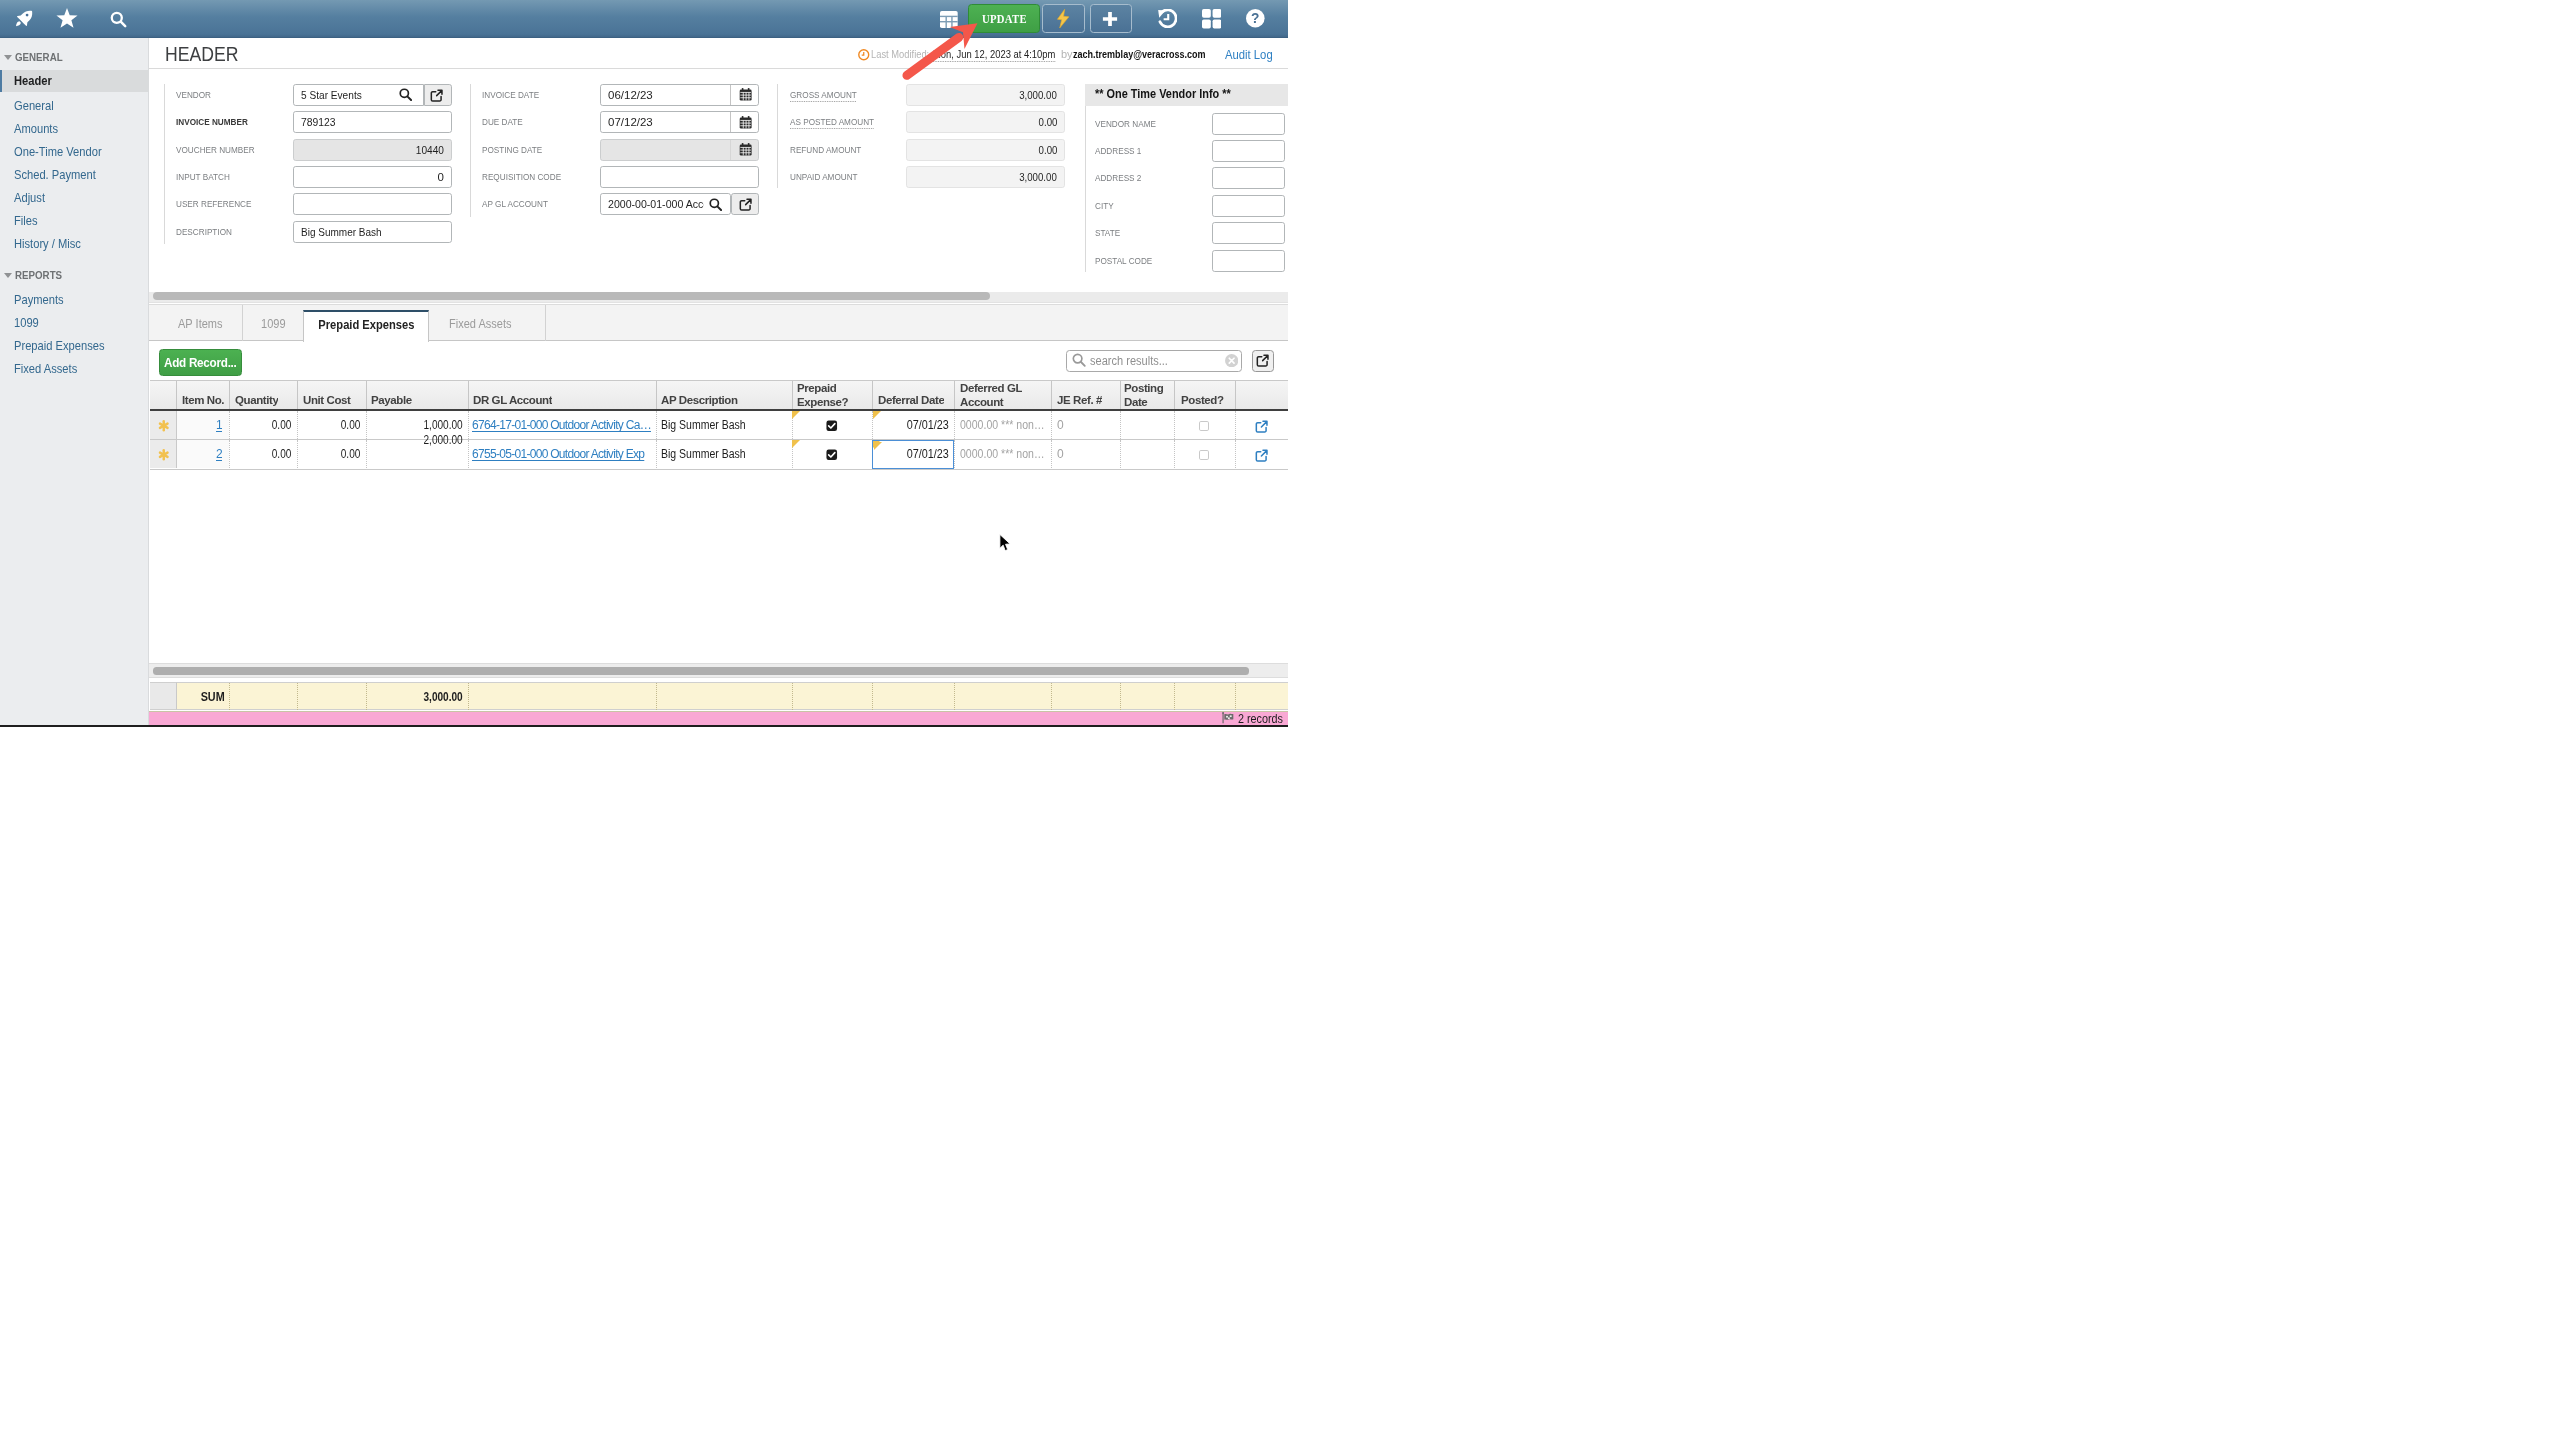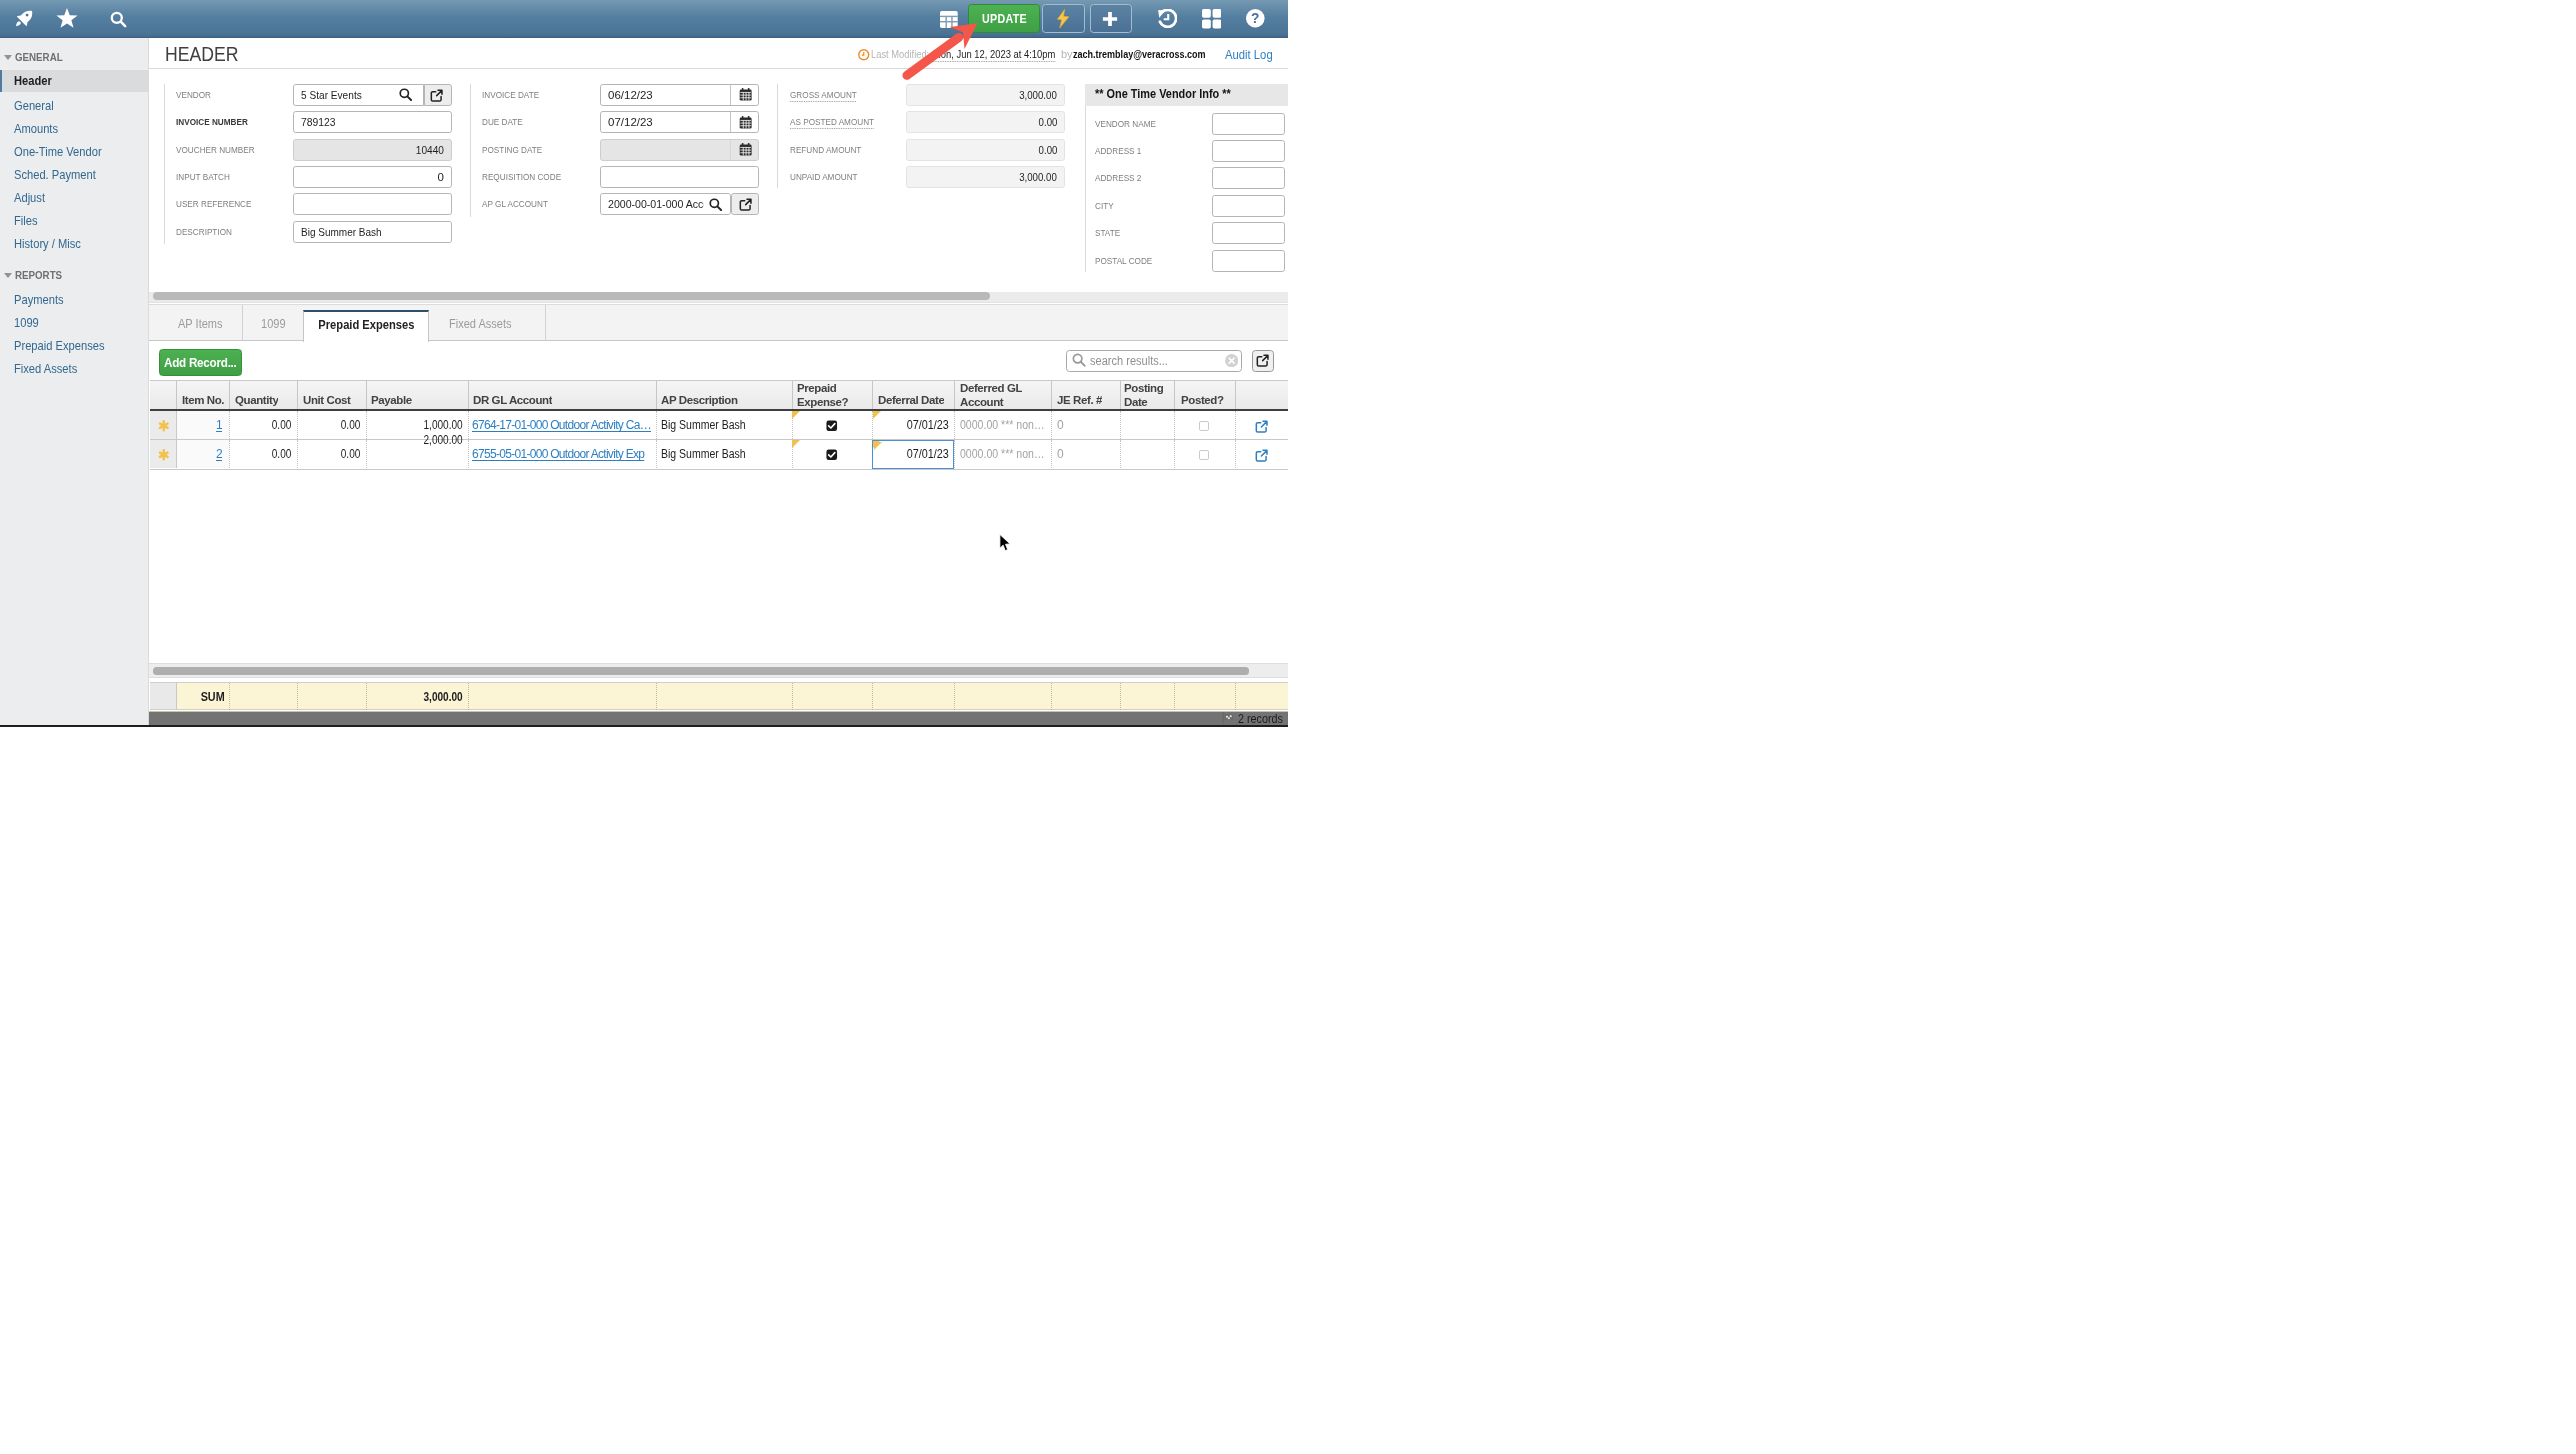--- a/index.html
+++ b/index.html
@@ -16,21 +16,21 @@
   #crumb-light { position:absolute; left:33px; top:0; right:0; bottom:0; background:#7e9eb6; }
   #crumb-dark { position:absolute; left:33px; top:0; width:95px; height:30.5px; background:#3e6c94; }
   #crumb-arrow { position:absolute; left:128px; top:0; width:0; height:0;
     border-top:15.2px solid transparent; border-bottom:15.2px solid transparent; border-left:11.5px solid #3e6c94; }
   #crumb-div { position:absolute; left:33px; top:0; width:0.9px; height:30.5px; background:rgba(255,255,255,.45); }
   .crumb-t1 { position:absolute; left:42px; top:0; height:30.5px; line-height:30.5px; color:#fff;
     font-weight:bold; font-size:13.7px; transform:scaleX(0.70); transform-origin:0 50%; }
   .crumb-t2 { position:absolute; left:167px; top:0; height:30.5px; line-height:30.5px; color:#fff;
     font-size:13.7px; transform:scaleX(0.97); transform-origin:0 50%; }
   .tb-chevs { position:absolute; top:0; height:30.5px; line-height:28px; color:#fff; font-size:21px; }
-  .tbtn { position:absolute; top:4.4px; height:29px; border-radius:3.5px; }
+  .tbtn { position:absolute; top:4.4px; height:29px; border-radius:3.5px;font-family:Liberation Serif, serif; }
   #btn-update { left:968px; width:72px; background:linear-gradient(#4db152,#3f9f45);
     border:0.9px solid #2f8c36; color:#fff; font-weight:bold; font-size:13px; letter-spacing:0.4px;
     text-align:center; line-height:27px; }
   #btn-bolt { left:1042px; width:43px; background:linear-gradient(#5c83a2,#4a7195); border:1.3px solid #a6bccd; }
   #btn-plus { left:1090px; width:42px; background:linear-gradient(#5c83a2,#4a7195); border:1.3px solid #a6bccd; }
   
   #sidebar { position:absolute; left:0; top:38px; width:149px; height:689px;
     background:#ebedef; border-right:0.9px solid #d9dbdd; }
   .sb-sec { position:absolute; left:15px; font-size:10.6px; font-weight:bold; color:#6e7173; transform:scaleX(0.92); transform-origin:0 50%; }
   .sb-tri { position:absolute; left:3.5px; width:0; height:0; border-left:4px solid transparent;
@@ -79,21 +79,21 @@
   .gray { color:#a3a3a3; }
   .corner { position:absolute; left:0; top:0; width:0; height:0;
     border-top:8.8px solid #f0c14c; border-right:8.8px solid transparent; }
   .sxl { display:inline-block; transform-origin:0 50%; }
   .sxr { display:inline-block; transform-origin:100% 50%; }
   .sxc { display:inline-block; transform-origin:50% 50%; }
   
   .sbtrack { position:absolute; background:#f1f1f1; border-top:0.9px solid #dddddd; border-bottom:0.9px solid #dddddd; }
   .sbthumb { position:absolute; background:#aeaeae; border-radius:3.5px; }
   
-  #footer { position:absolute; left:149px; top:711px; width:1139px; height:18px; background:#737373;
+  #footer { position:absolute; left:149px; top:711px; width:1139px; height:18px; background:#f9a8d4;
     border-top:0.9px solid #c9c4a5; }
   #footer span { position:absolute; right:5.3px; top:0px; font-size:12px; color:#1d1d1d; transform:scaleX(0.9); transform-origin:100% 50%; }
 </style>
 </head>
 <body>
 <div id="page">
 
   <div id="topbar"></div>
   <div id="btn-update" class="tbtn"><span class="sxc" style="transform:scaleX(0.82);">UPDATE</span></div>
   <div id="btn-bolt" class="tbtn"></div>

